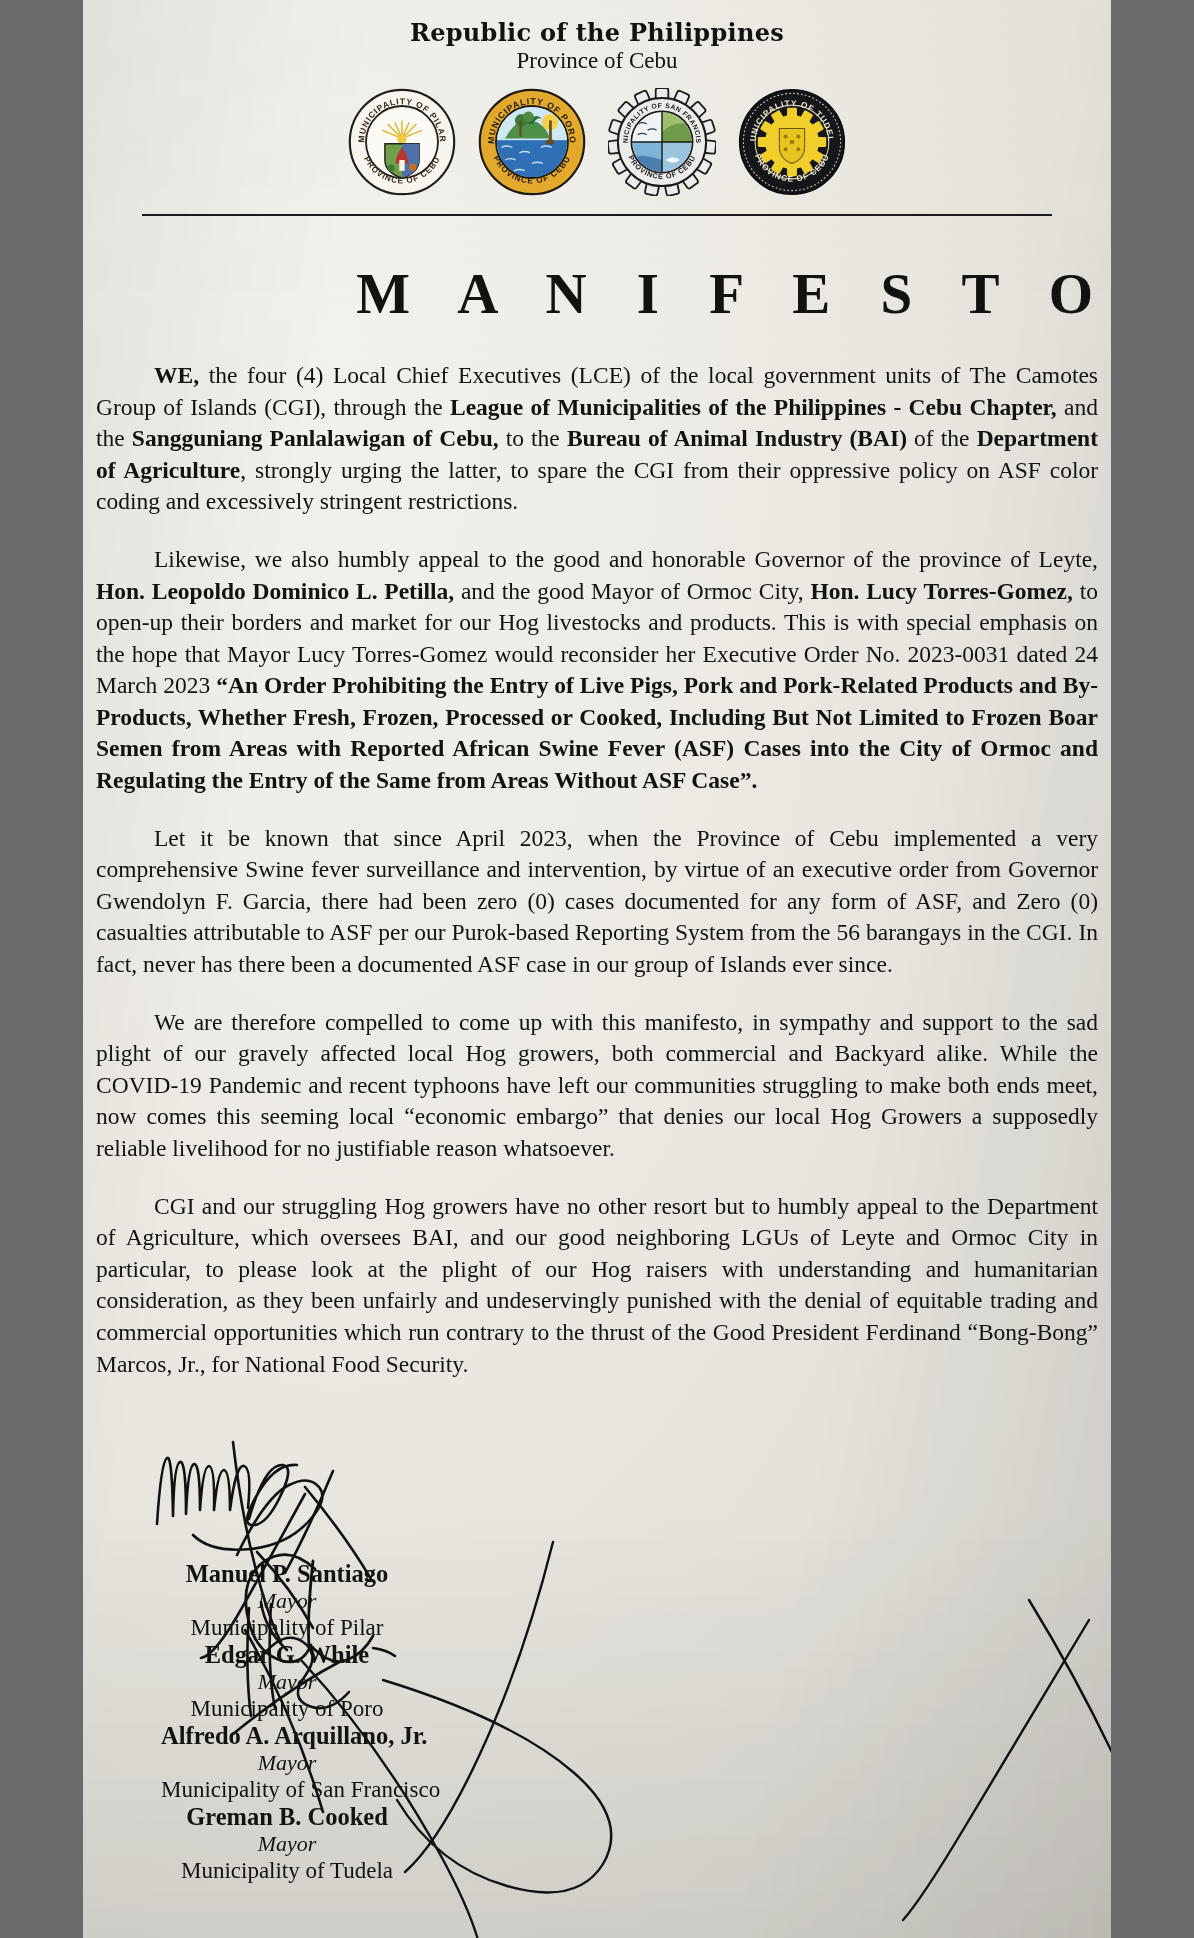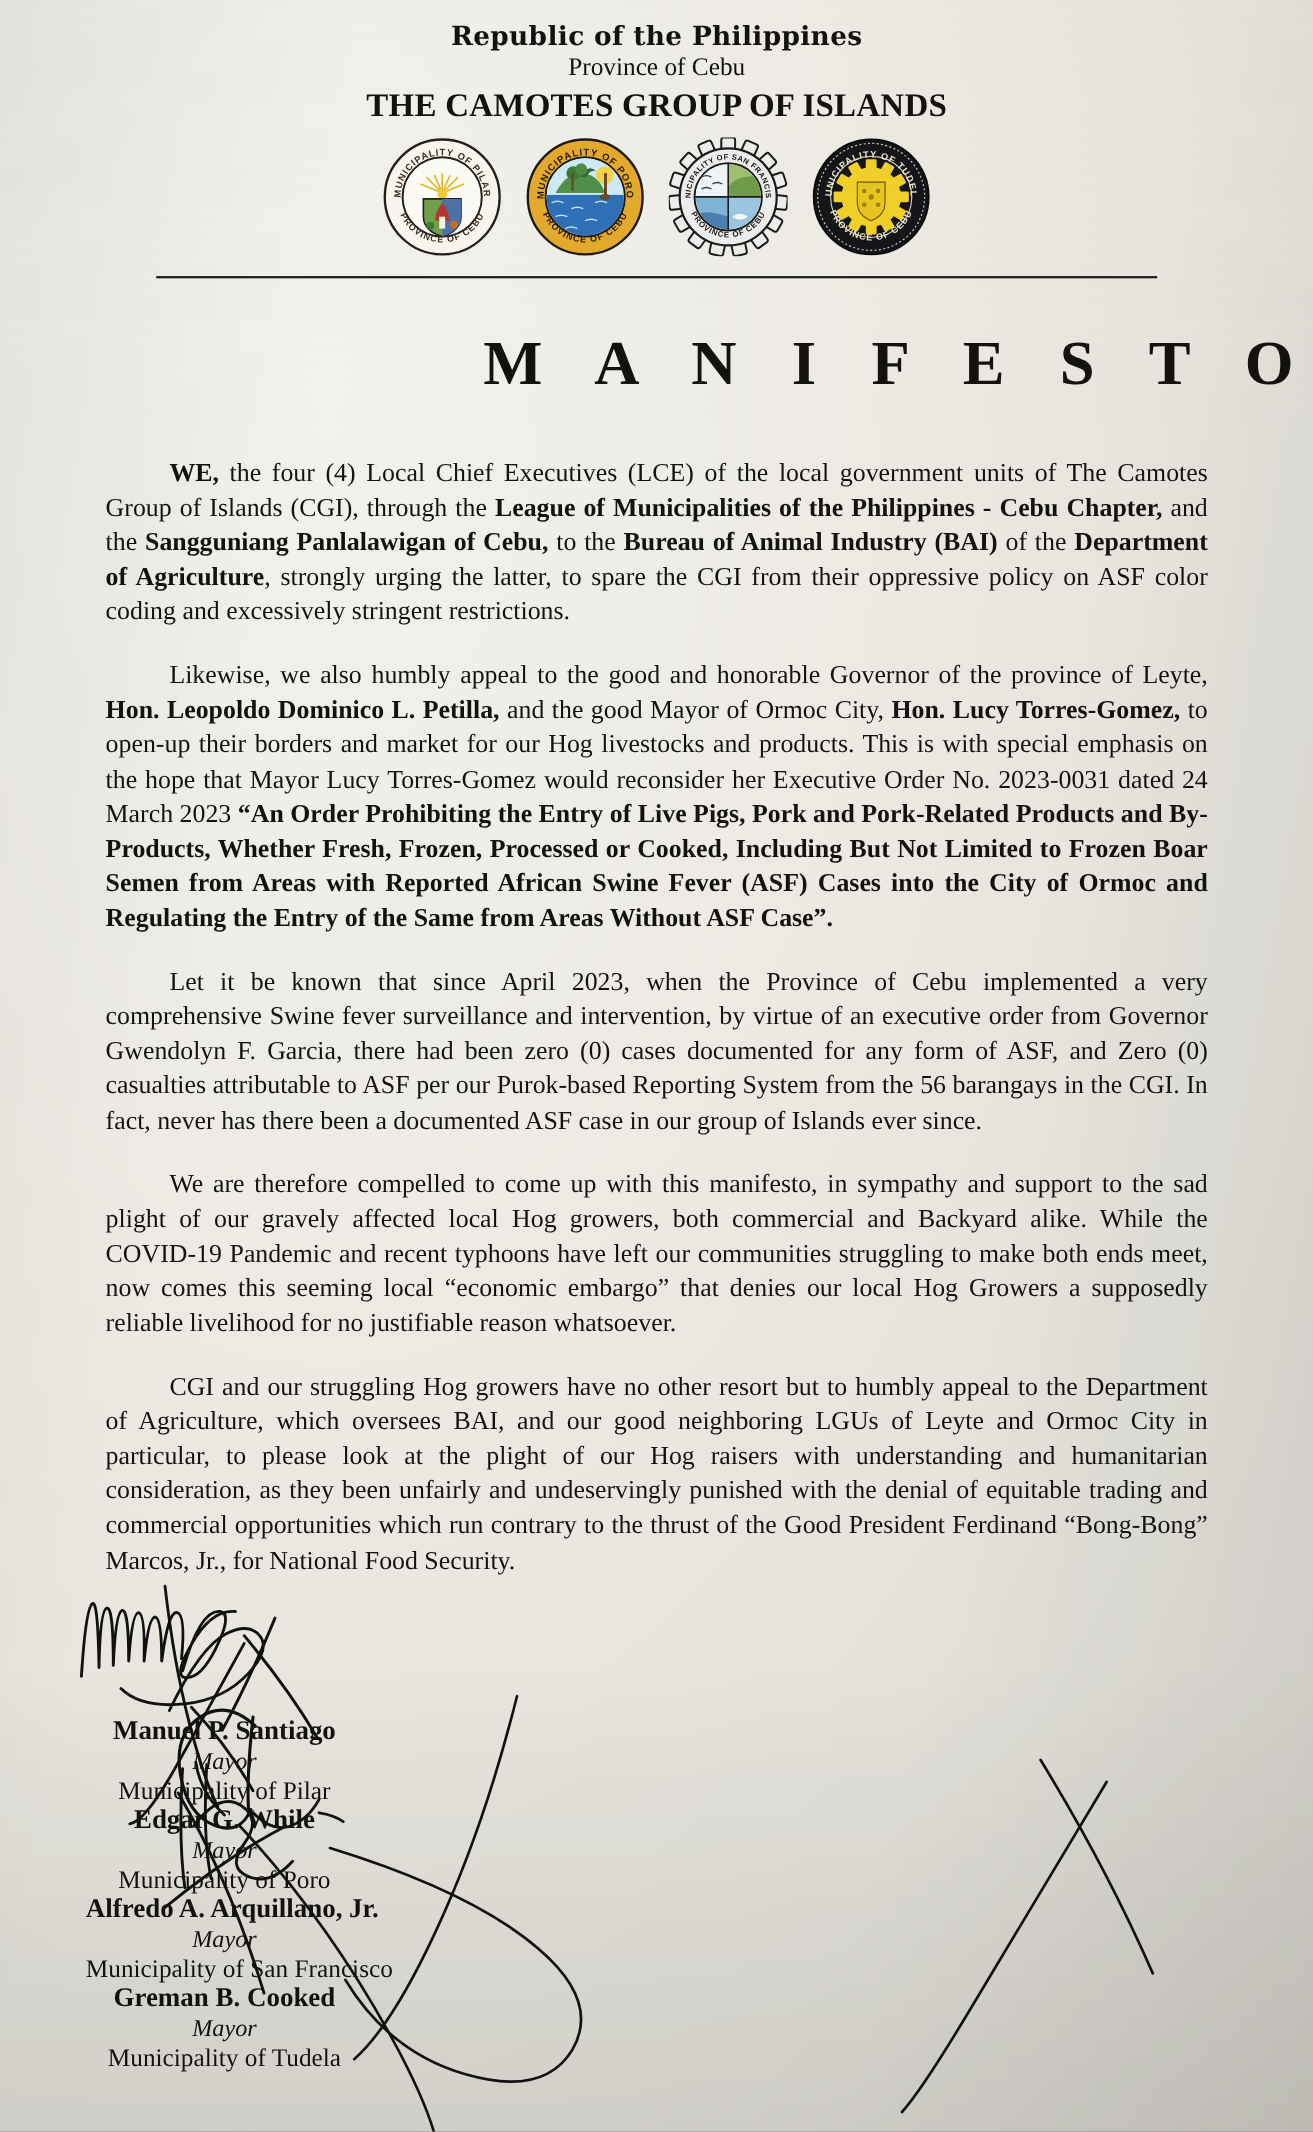--- a/index.html
+++ b/index.html
@@ -3,21 +3,21 @@
 <meta charset="utf-8">
 <title>Manifesto — Camotes Group of Islands</title>
 <style>
   html, body {
     margin: 0;
     padding: 0;
     background: #6a6a6a;
   }
   .page {
     position: relative;
-    width: 1194px;
+    width: 1028px;
     height: 1938px;
     margin: 0 auto;
     background:
       radial-gradient(ellipse at 25% 18%, #f2f1ec 0%, #eceae3 38%, #e3e1da 68%, #d8d6ce 100%);
     overflow: hidden;
     font-family: "Liberation Serif", "DejaVu Serif", serif;
     color: #14120f;
     box-sizing: border-box;
   }
   
@@ -89,21 +89,21 @@
     font-size: 57px;
     letter-spacing: 18px;
     margin: 45px 0 0 0;
     padding-left: 18px;
     font-family: "Liberation Serif", "DejaVu Serif", serif;
   }
 
   
   .body {
     width: 1018px;
-    margin: 52px auto 0;
+    margin: 34px auto 0;
     padding: 0 8px;
     box-sizing: border-box;
   }
   .para {
     text-align: justify;
     text-justify: inter-word;
     font-size: 23.5px;
     line-height: 1.345;
     margin: 0 0 26px 0;
     text-indent: 58px;
@@ -164,21 +164,20 @@
   .sig-overlay svg { overflow: visible; }
 </style>
 </head>
 <body>
 
 <div class="page">
 
   <div class="header">
     <div class="republic">Republic of the Philippines</div>
     <div class="province">Province of Cebu</div>
-    <div class="cgi-title">THE CAMOTES GROUP OF ISLANDS</div>
   </div>
 
   <div class="seals">
 
     <div class="seal">
       <svg viewBox="0 0 120 120" aria-hidden="true">
         <defs>
           <path id="arcTopP" d="M 18,60 A 42,42 0 0 1 102,60"></path>
           <path id="arcBotP" d="M 14,60 A 46,46 0 0 0 106,60"></path>
         </defs>

